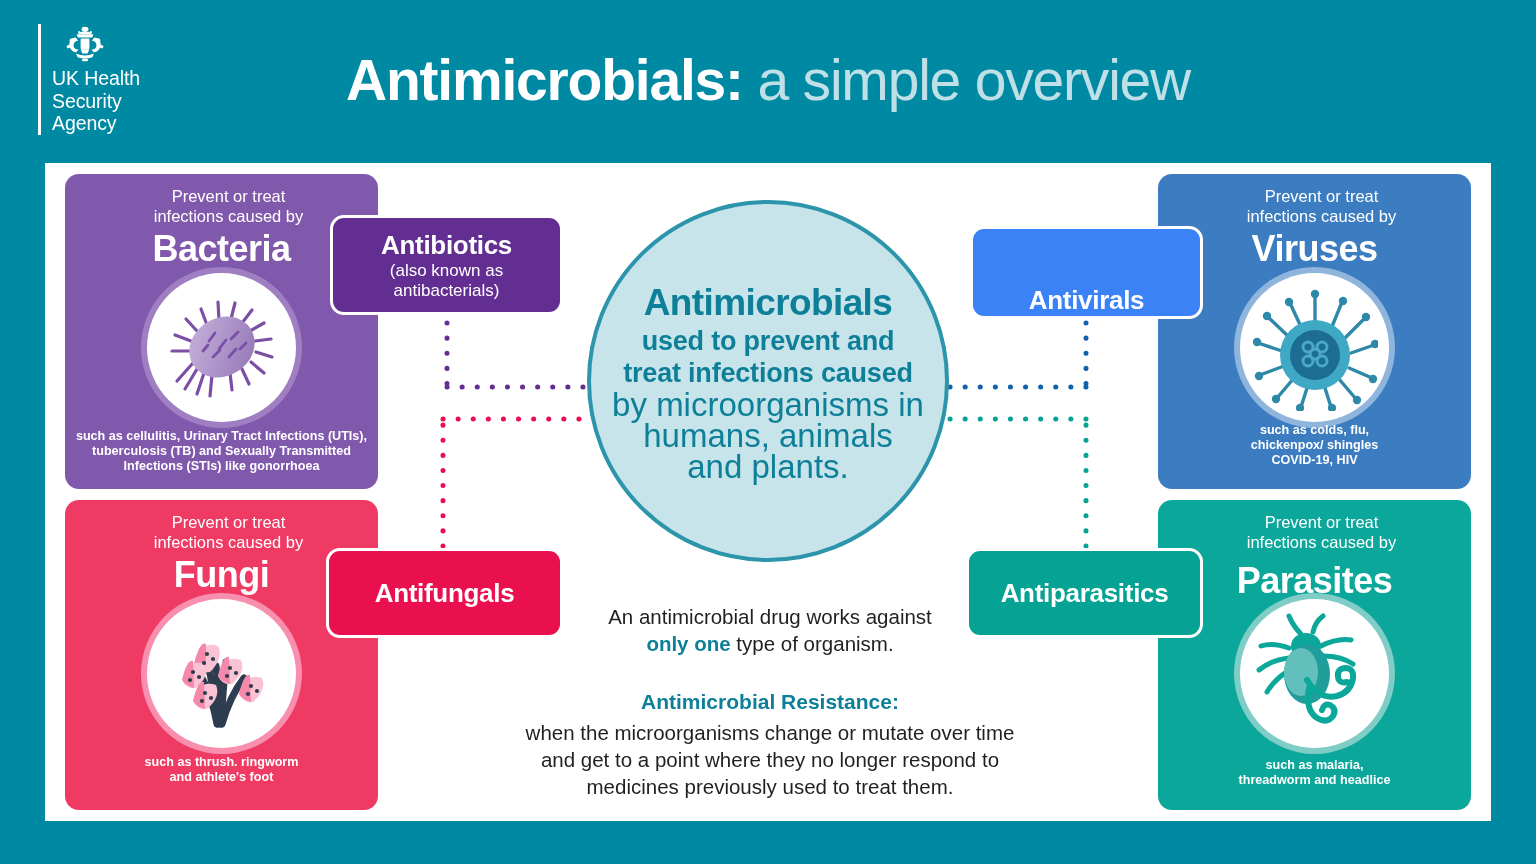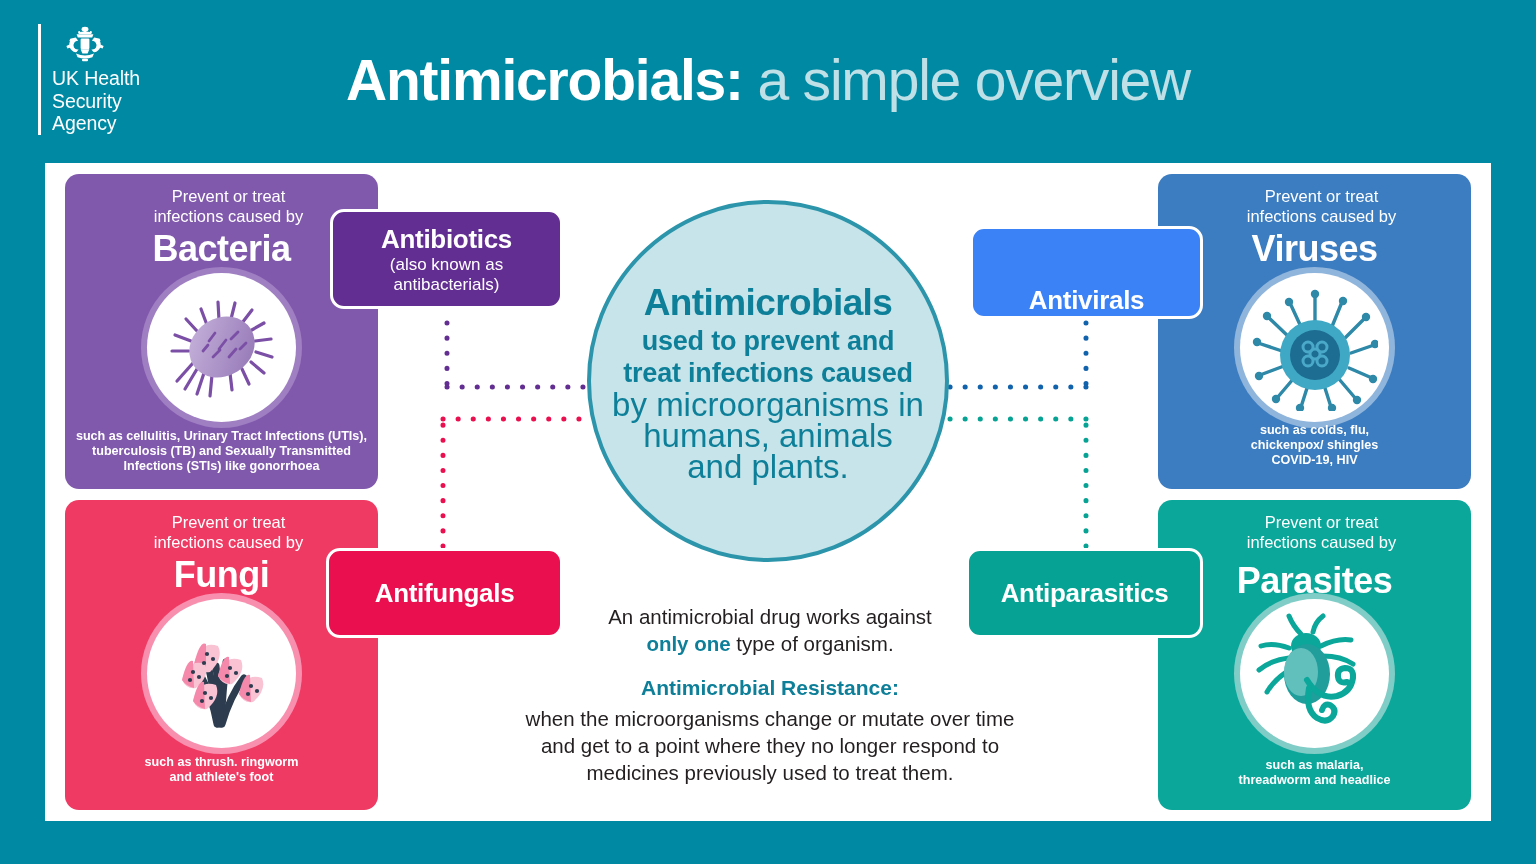--- a/index.html
+++ b/index.html
@@ -62,21 +62,21 @@
   
   .medbox {
     position: absolute; border-radius: 14px; color: #ffffff;
     display: flex; flex-direction: column; align-items: center;
     justify-content: center; text-align: center;
     border: 3px solid #ffffff;
   }
   .medbox-title { font-size: 26px; line-height: 31px; font-weight: bold; letter-spacing: -0.3px; }
   .medbox-sub { font-size: 17px; line-height: 20px; font-weight: 400; }
 
-  #med-antibiotics   { left: 285px;  top: 46px;  width: 233px; height: 100px; background: #632e91; }
+  #med-antibiotics   { left: 285px;  top: 52px;  width: 233px; height: 100px; background: #632e91; }
   #med-antifungals   { left: 281px;  top: 385px; width: 237px; height: 90px;  background: #ea0f4e; }
   #med-antivirals    { left: 925px;  top: 63px;  width: 233px; height: 93px;  background: #3b82f6; justify-content: flex-end; }
   #med-antiparasitics{ left: 921px;  top: 385px; width: 237px; height: 90px;  background: #06a293; }
 
   
   #centre-circle {
     position: absolute; left: 542px; top: 37px; width: 362px; height: 362px;
     border-radius: 50%; background: #c6e4e9; border: 4px solid #2c95ab;
     display: flex; flex-direction: column; align-items: center; justify-content: center;
     text-align: center; color: #0e7f99;
@@ -88,21 +88,21 @@
   
   .conn { position: absolute; }
 
   
   .bottom-text {
     position: absolute; left: 440px; top: 440px; width: 570px;
     text-align: center; color: #231f20;
   }
   .bt-line { font-size: 20.5px; line-height: 27px; font-weight: 400; }
   .bt-hl { color: #0e7f99; font-weight: bold; }
-  .bt-head { font-size: 21px; line-height: 34px; font-weight: bold; color: #0e7f99; margin-top: 14px; }
+  .bt-head { font-size: 21px; line-height: 34px; font-weight: bold; color: #0e7f99; margin-top: 28px; }
 </style>
 </head>
 <body>
 
 <div class="header">
 
   <div class="logo">
     <div class="logo-bar"></div>
     <div class="logo-right">
       <svg class="crest" viewBox="0 0 46 40">

